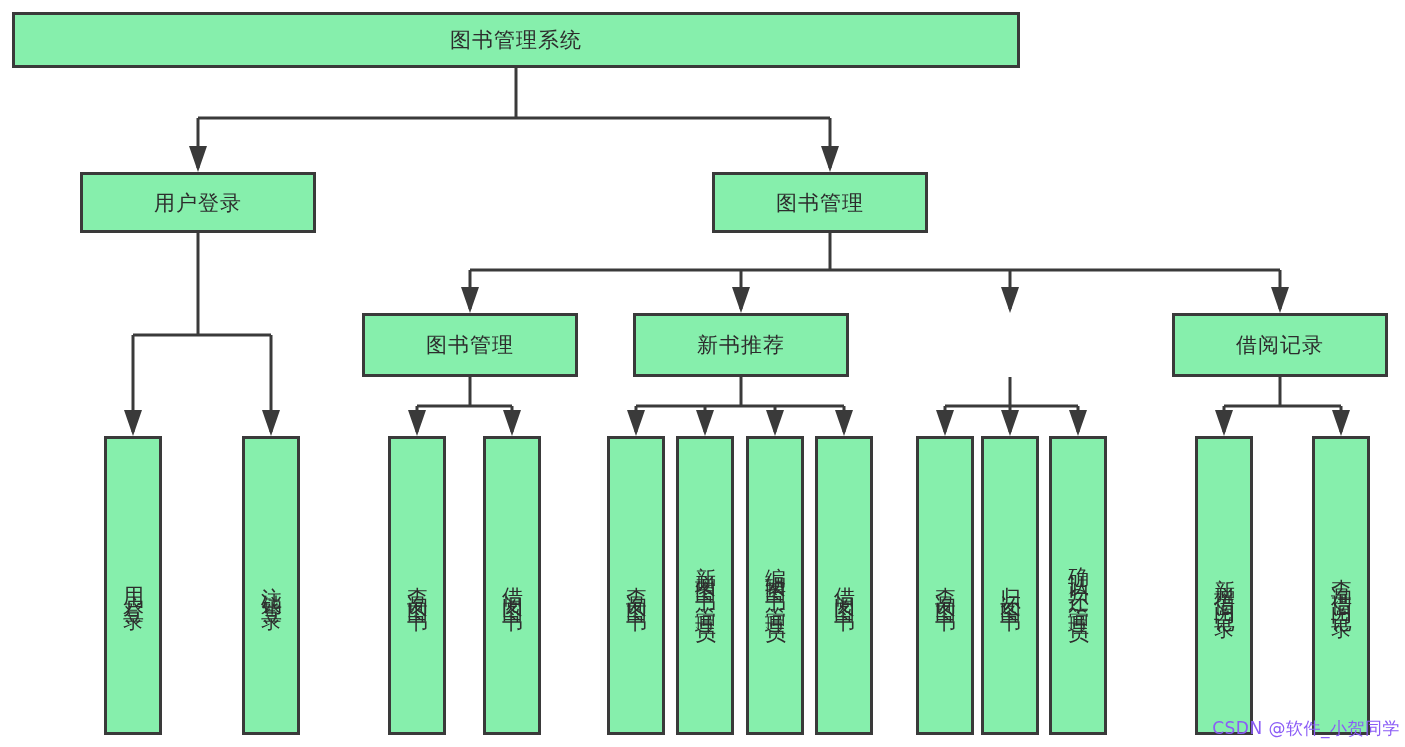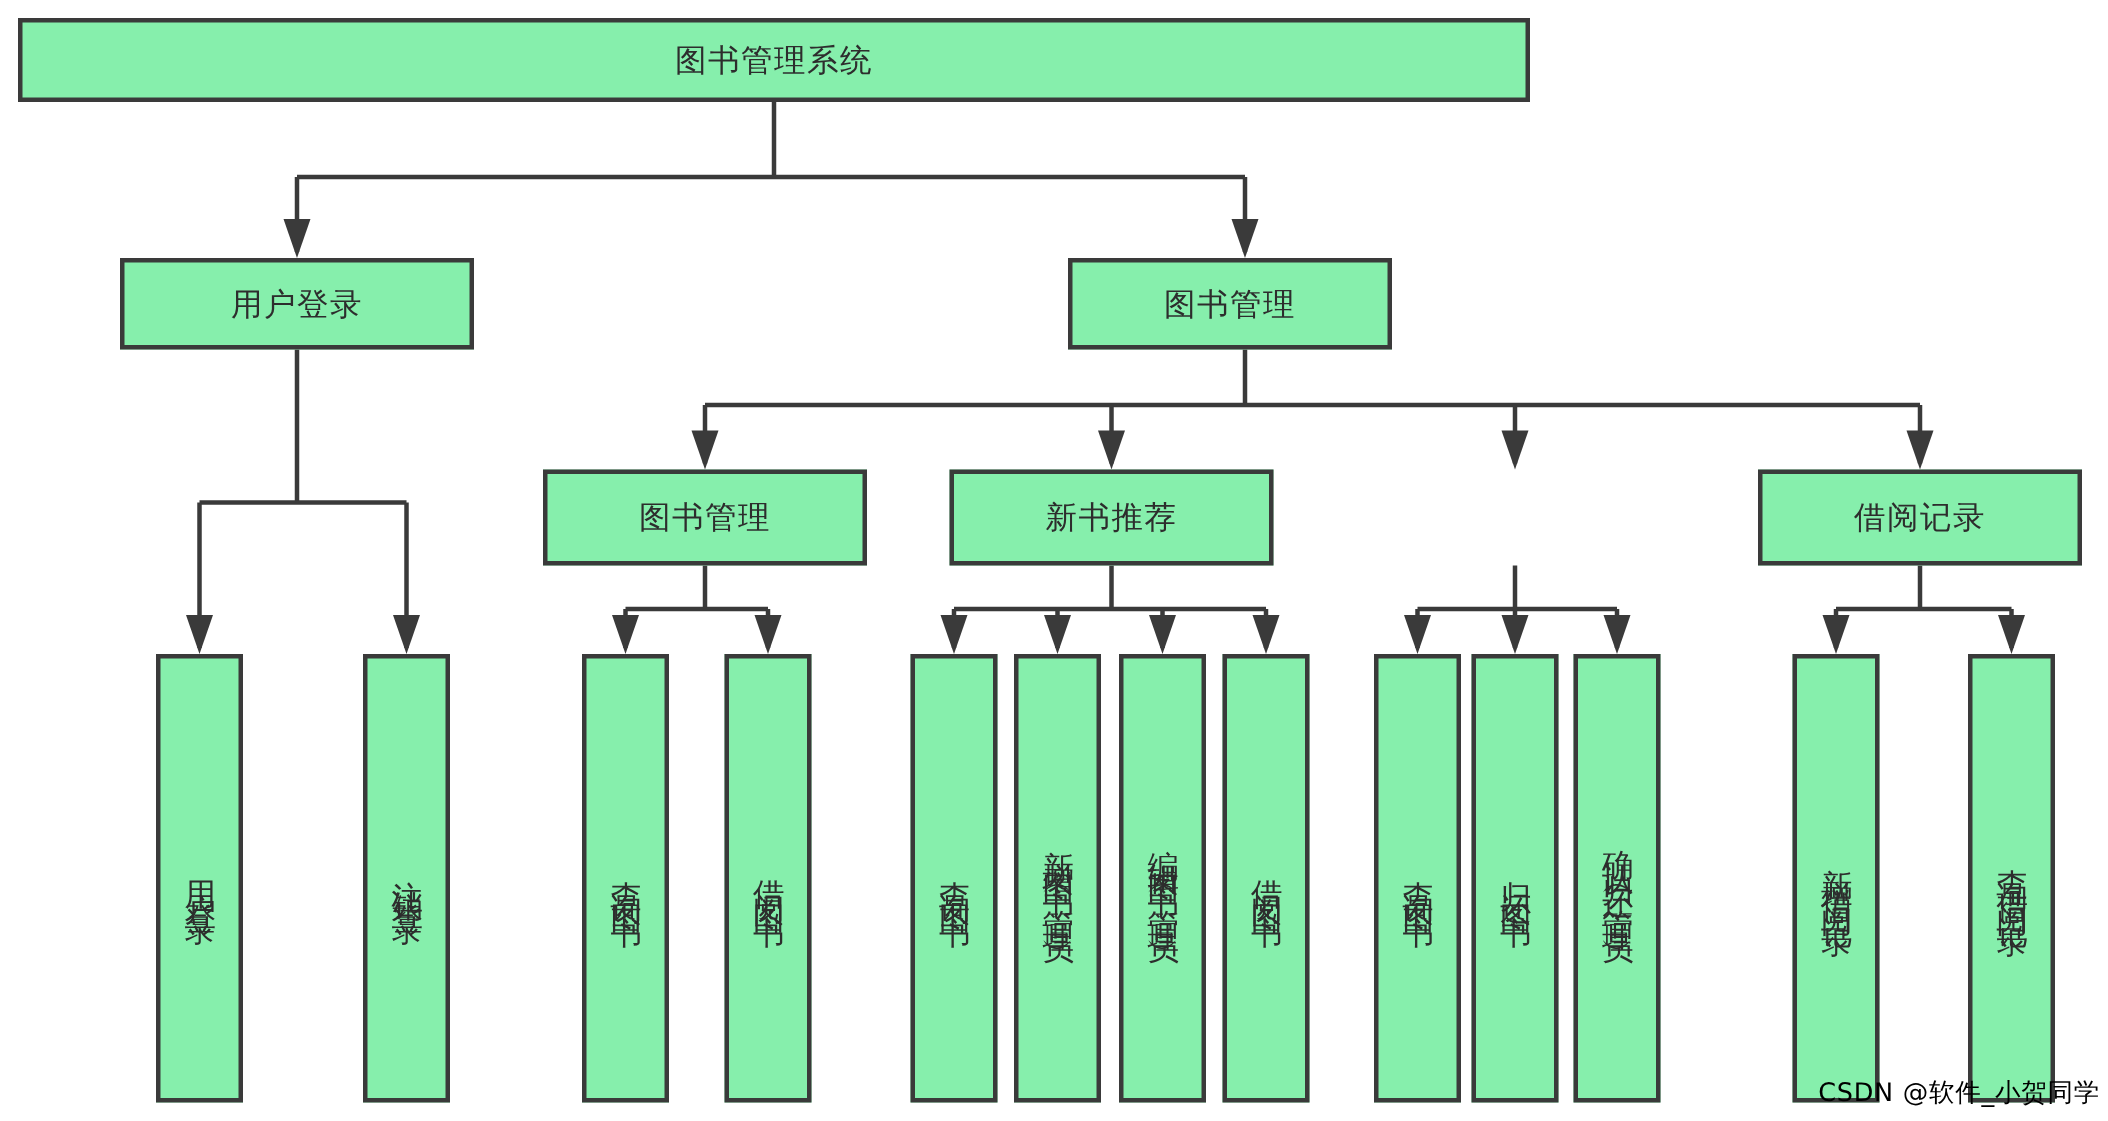--- a/index.html
+++ b/index.html
@@ -27,21 +27,21 @@
     writing-mode:vertical-rl;
     text-orientation:mixed;
     letter-spacing:8px;
     line-height:1.1;
     white-space:nowrap;
   }
   .watermark {
     position:absolute;
     top:717px; right:5px;
     font-size:17px;
-    color:#000000;
+    color:#8b5cf6;
     letter-spacing:0.5px;
     z-index:3;
   }
 </style>
 </head>
 <body>
 
 <div class="canvas">
 
   <svg class="wires" width="1405" height="747" viewBox="0 0 1405 747">

